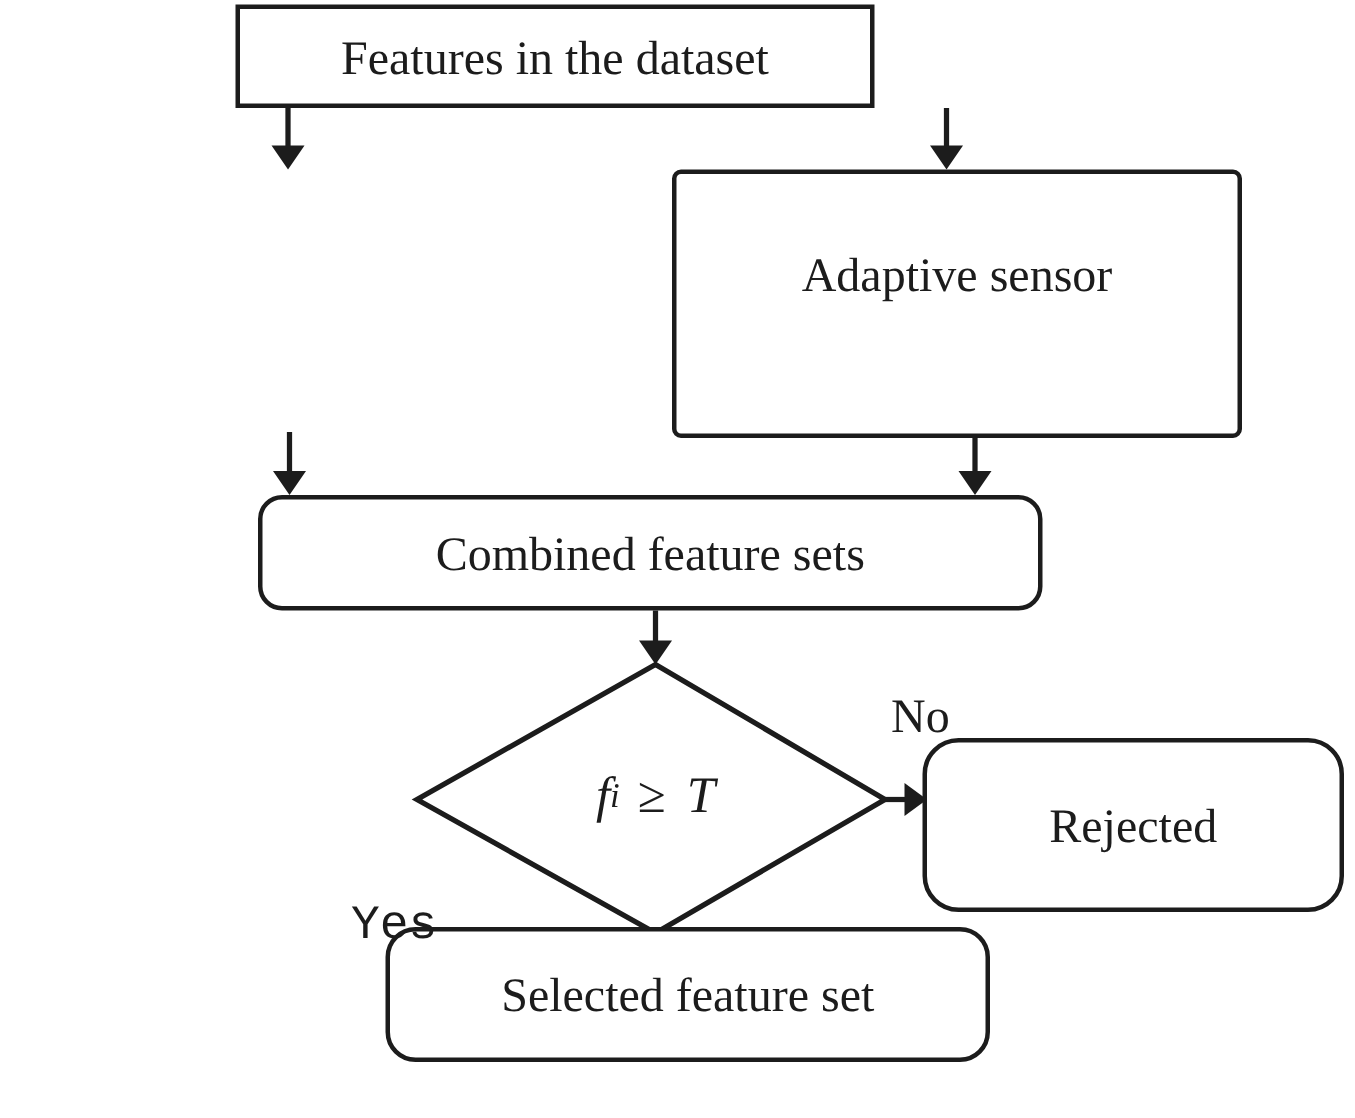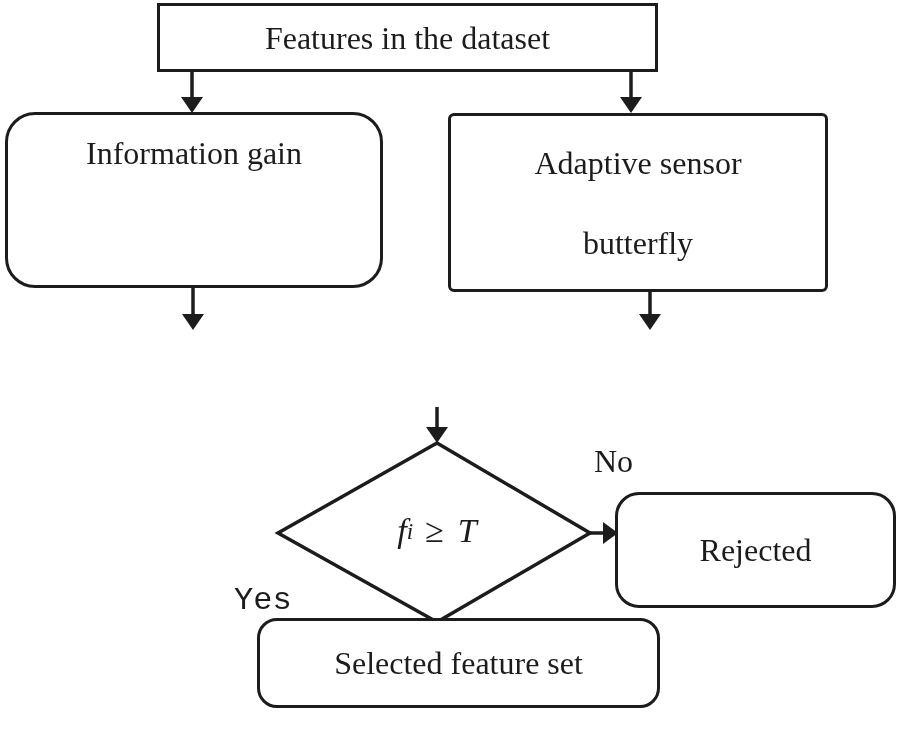--- a/index.html
+++ b/index.html
@@ -30,21 +30,21 @@
     display: flex;
     align-items: center;
     justify-content: center;
     text-align: center;
     font-size: 32px;
     line-height: 1.25;
     z-index: 2;
   }
   .node-dataset {
     left: 157px; top: 3px;
-    width: 501px; height: 69px;
+    width: 426px; height: 69px;
     border-radius: 0;
   }
   .node-infogain {
     left: 5px; top: 112px;
     width: 378px; height: 176px;
     border-radius: 30px;
     align-items: flex-start;
     padding-top: 18px;
   }
   .node-butterfly {
@@ -86,20 +86,21 @@
   }
   .decision-label .op {
     font-style: normal;
     margin: 0 14px 0 12px;
   }
   .edge-label {
     position: absolute;
     font-size: 32px;
     z-index: 3;
     white-space: nowrap;
+    margin-top: 16px;
   }
   .label-no  { left: 594px; top: 443px; }
   .label-yes { left: 234px; top: 582px; font-family: Liberation Mono, monospace; }
 </style>
 </head>
 <body>
 
 <div class="canvas">
 
   <svg class="edges-svg" width="903" height="745" viewBox="0 0 903 745">
@@ -141,32 +142,31 @@
       </g>
     </g>
 
     <polygon points="437,443 590,533 437,622 278,533" fill="#ffffff" stroke="#1c1c1c" stroke-width="3.5"></polygon>
   </svg>
 
   <div class="node node-dataset">
     <span>Features in the dataset</span>
   </div>
 
-  <div class="node node-infogain">
-    <span>Information gain</span>
-  </div>
 
   <div class="node node-butterfly">
     <span>
       <span>Adaptive sensor</span><br>
       <br>
-      <span>butterfly</span>
     </span>
   </div>
 
+  <div class="node node-combined">
+    <span>Combined feature sets</span>
+  </div>
 
   <div class="node node-rejected">
     <span>
       <span>Rejected</span><br>
     </span>
   </div>
 
   <div class="node node-selected">
     <span>Selected feature set</span>
   </div>

